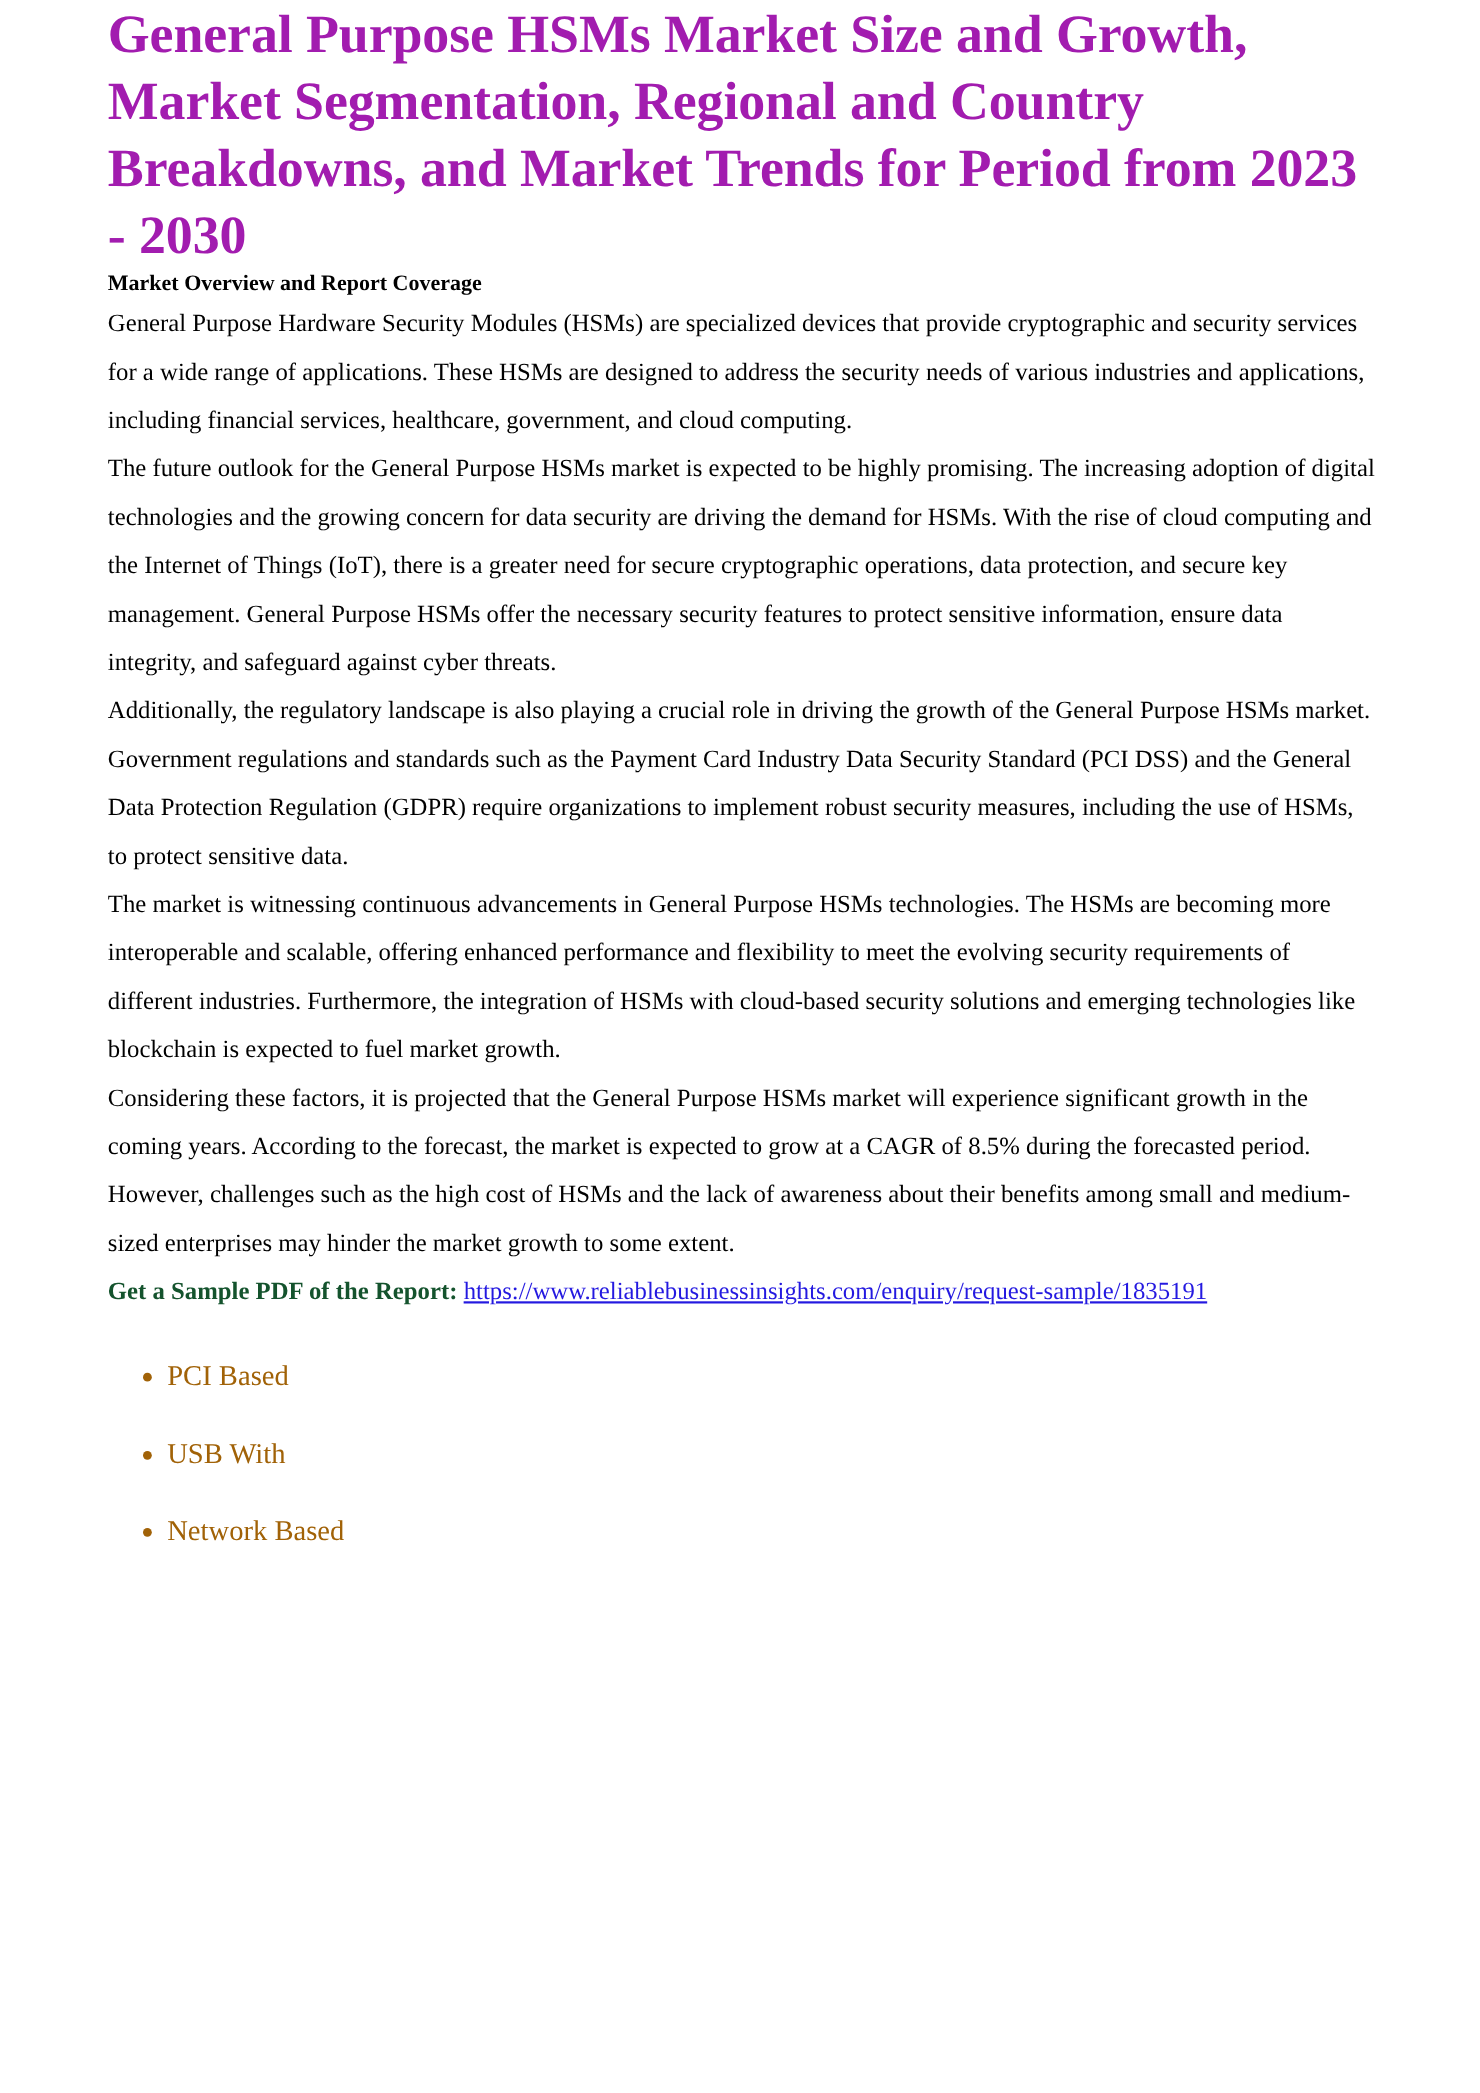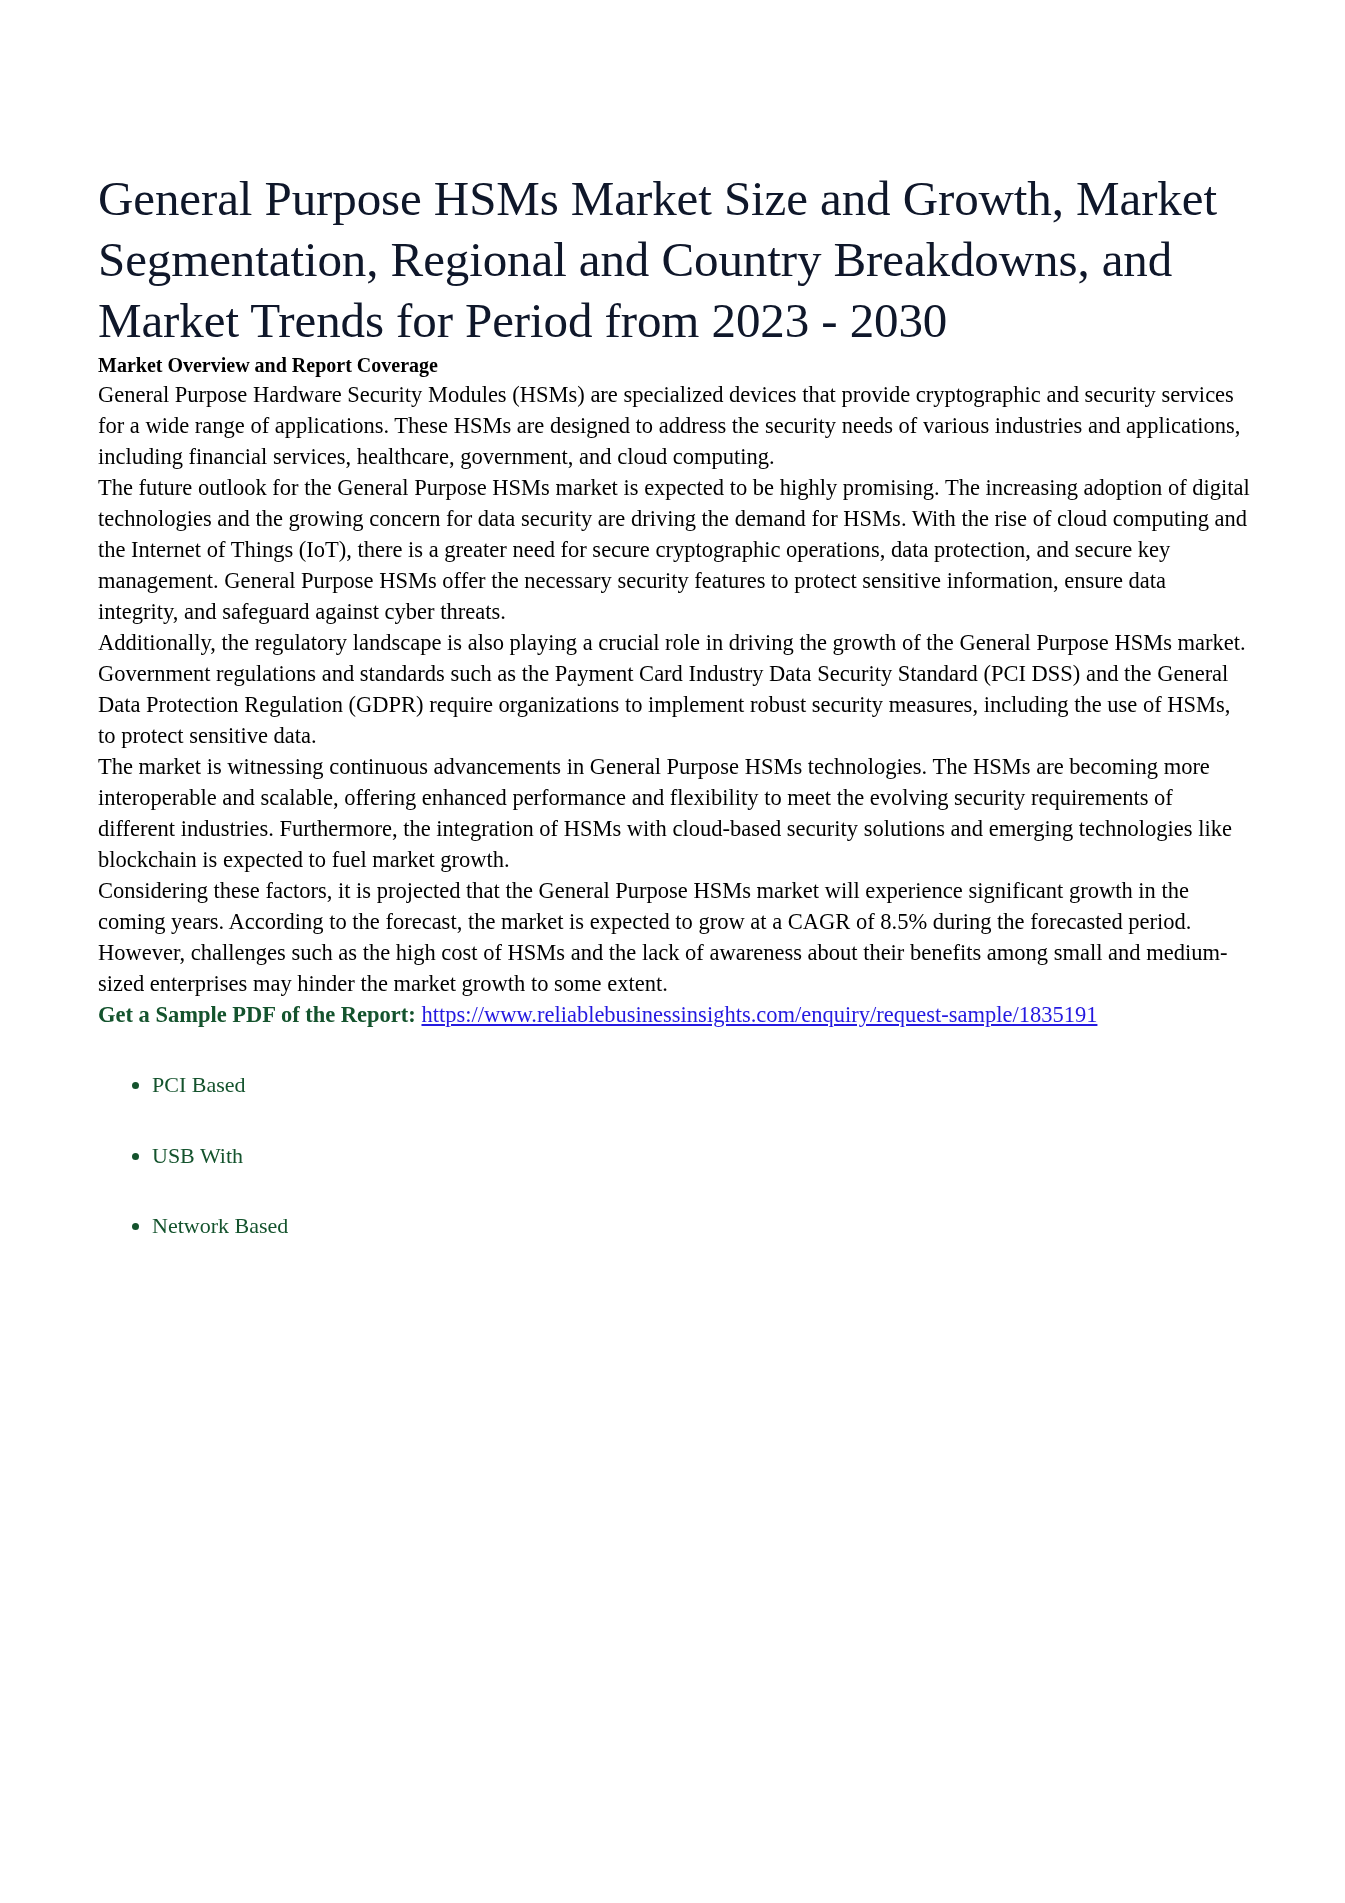--- a/index.html
+++ b/index.html
@@ -23,42 +23,41 @@
     position: relative;
   }
   .content {
     position: absolute;
     left: 98px;
     top: 0;
     width: 1152px;
   }
   h1.doc-title {
     font-family: "Liberation Serif", "DejaVu Serif", serif;
-    font-weight: normal;
+    font-weight: bold;
     font-size: 49px;
     line-height: 61px;
     letter-spacing: -0.1px;
     margin: 0;
-    padding-top: 168px;
-    color: #0f172a;
+    color: #a21caf;
   }
   h2.section-heading {
     font-family: "Liberation Serif", "DejaVu Serif", serif;
     font-weight: bold;
     font-size: 20px;
     line-height: 28px;
     margin: 0;
     padding: 0;
     color: #000000;
   }
   .sec-overview { margin-top: 57px; }
   p.body-text {
     font-family: "Liberation Serif", "DejaVu Serif", serif;
     font-size: 22.5px;
-    line-height: 31px;
+    line-height: 44px;
     margin: 0;
     padding: 0;
     color: #000000;
     text-align: left;
   }
   .p-gap { margin-top: 30px; }
   .link-para {
     margin-top: 32px;
     font-size: 22.5px;
     line-height: 30.6px;
@@ -78,23 +77,23 @@
   .seg-subheading {
     margin-top: 32px;
   }
   ul.seg-list {
     margin: 22px 0 0 0;
     padding-left: 54px;
     list-style-type: disc;
   }
   ul.seg-list li {
     font-family: "Liberation Serif", "DejaVu Serif", serif;
-    font-size: 22px;
+    font-size: 26px;
     line-height: 31.5px;
-    color: #14532d;
+    color: #a16207;
     margin-top: 39px;
   }
 </style>
 </head>
 <body>
 
 <div class="page">
   <div class="content">
 
     <h1 class="doc-title">General Purpose HSMs Market Size and Growth, Market Segmentation, Regional and Country Breakdowns, and Market Trends for Period from 2023 - 2030</h1>

